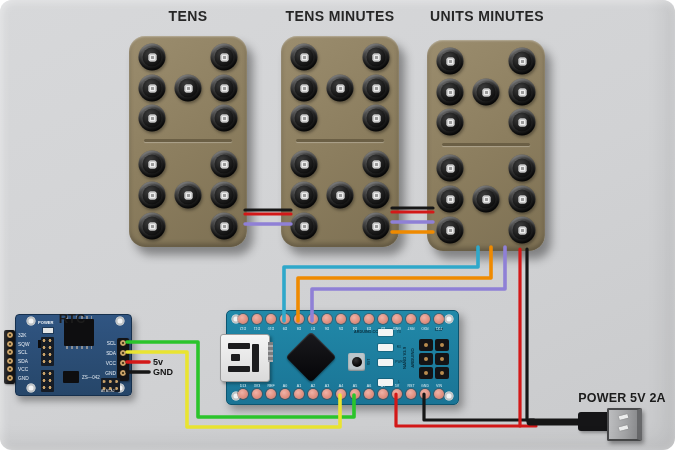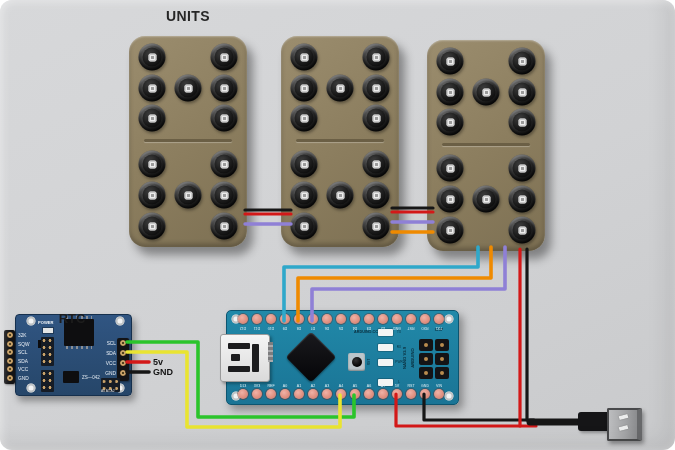--- a/index.html
+++ b/index.html
@@ -93,21 +93,23 @@
         border:2px solid #48494b;border-right:5px solid #68696b;box-shadow:2px 3px 4px rgba(0,0,0,.35);}
   .psu-slot{position:absolute;width:9px;height:4px;background:#eceded;transform:rotate(-14deg);box-shadow:0 0 1px #555;}
   .psu-label{position:absolute;left:571px;top:391px;width:102px;text-align:center;z-index:7;
         font-size:12.5px;font-weight:bold;letter-spacing:.2px;color:#1c1c1c;white-space:nowrap;}
 </style>
 </head>
 <body>
 
 <div class="stage">
 
-  <div class="board-title" style="left:188px;">UNITS</div>
+  <div class="board-title" style="left:188px;">TENS</div>
+  <div class="board-title" style="left:340px;">TENS MINUTES</div>
+  <div class="board-title" style="left:487px;">UNITS MINUTES</div>
   <div class="small-title" style="left:72px;top:311px;">RTC</div>
 
   <div id="boards">
       <div class="led-board" style="left: 129px; top: 36px;">
         <div class="divider"></div>
         <div class="led" style="left: 23px; top: 21px;"></div>
         <div class="led" style="left: 95px; top: 21px;"></div>
         <div class="led" style="left: 23px; top: 52px;"></div>
         <div class="led" style="left: 59px; top: 52px;"></div>
         <div class="led" style="left: 95px; top: 52px;"></div>
@@ -311,19 +313,20 @@
       <polyline points="127,352 187,352 187,427 340,427 340,395" fill="none" stroke="#e9e431" stroke-width="3.6" stroke-linecap="round" stroke-linejoin="round"></polyline>
       <polyline points="127,362 149,362" fill="none" stroke="#d31818" stroke-width="3.6" stroke-linecap="round" stroke-linejoin="round"></polyline>
       <polyline points="127,372 149,372" fill="none" stroke="#161616" stroke-width="3.6" stroke-linecap="round" stroke-linejoin="round"></polyline>
       <polyline points="424,394 424,420 534,420" fill="none" stroke="#161616" stroke-width="3.2" stroke-linecap="round" stroke-linejoin="round"></polyline>
       <polyline points="396,394 396,426 536,426" fill="none" stroke="#d31818" stroke-width="3.2" stroke-linecap="round" stroke-linejoin="round"></polyline>
       <polyline points="520,249 520,426" fill="none" stroke="#d31818" stroke-width="3.2" stroke-linecap="round" stroke-linejoin="round"></polyline>
       <polyline points="527,249 527,420" fill="none" stroke="#161616" stroke-width="3.2" stroke-linecap="round" stroke-linejoin="round"></polyline>
       <polyline points="530,422 588,422" fill="none" stroke="#161616" stroke-width="7" stroke-linecap="round" stroke-linejoin="round"></polyline>
     </svg>
 
+  <div class="psu-label">POWER 5V 2A</div>
   <div class="psu-plug"></div>
   <div class="psu-shell">
     <div class="psu-slot" style="left:10px;top:5px;"></div>
     <div class="psu-slot" style="left:10px;top:16px;"></div>
   </div>
 
 </div>
 
 </body></html>

